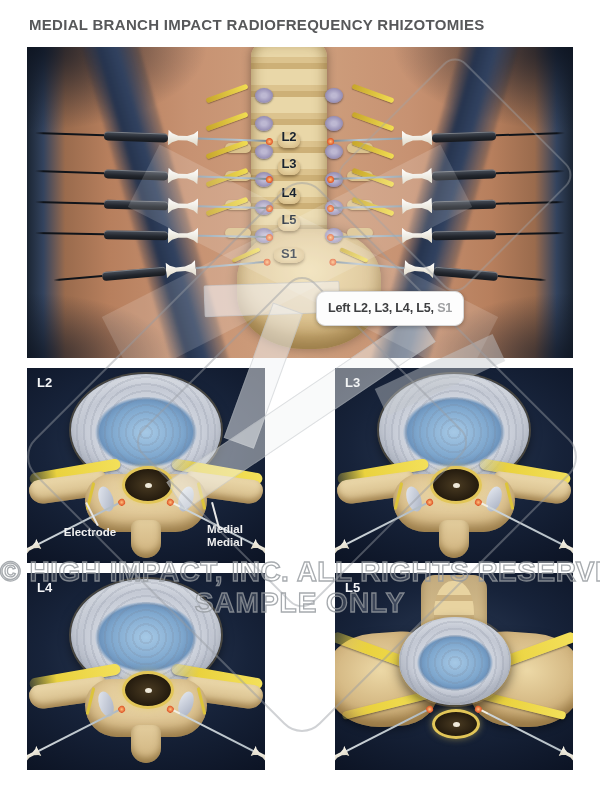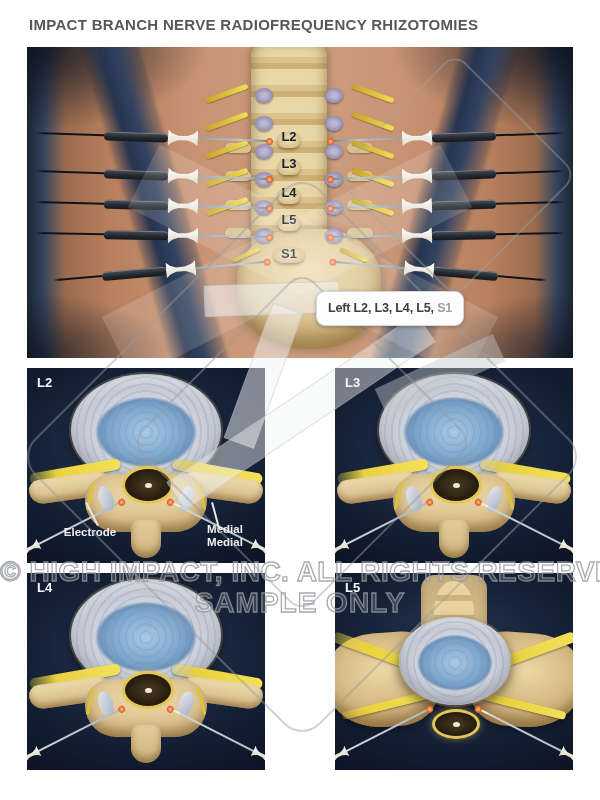--- a/index.html
+++ b/index.html
@@ -121,21 +121,21 @@
   #wm-band{left:150px;top:395px;width:300px;height:32px;background:rgba(242,243,245,.45);border:1px solid rgba(170,174,180,.35);transform:rotate(-34deg);}
   #wm-band2{left:375px;top:360px;width:130px;height:30px;background:rgba(195,199,205,.45);transform:rotate(-25deg);}
   .wm-diamond{border:2.5px solid rgba(150,155,162,.45);transform:rotate(45deg);}
   #wm-d1{left:100px;top:255px;width:400px;height:400px;border-radius:26px;}
   #wm-d2{left:180px;top:320px;width:240px;height:240px;border-radius:18px;}
   #wm-d3{left:368px;top:88px;width:170px;height:170px;border-radius:16px;border-color:rgba(160,164,170,.4);}
 </style>
 </head>
 <body>
 
-<div class="abs" id="page-title">IMPACT BRANCH NERVE RADIOFREQUENCY RHIZOTOMIES</div>
+<div class="abs" id="page-title">MEDIAL BRANCH IMPACT RADIOFREQUENCY RHIZOTOMIES</div>
 
 <div class="abs" id="main-scene">
   <div class="abs strap" id="strap-left"></div>
   <div class="abs strap" id="strap-right"></div>
 
   <div class="abs" style="left:0;top:0;width:546px;height:311px;">
     <div class="abs" id="spine-col"></div>
     <div class="abs" id="sacrum"></div>
 
     <div class="abs tp" style="left:198px;top:96px;"></div>

